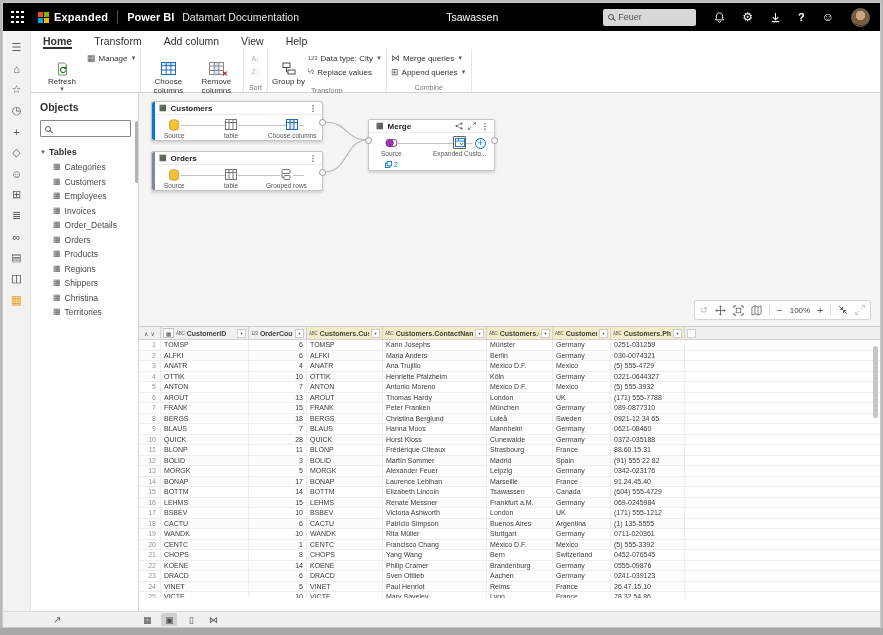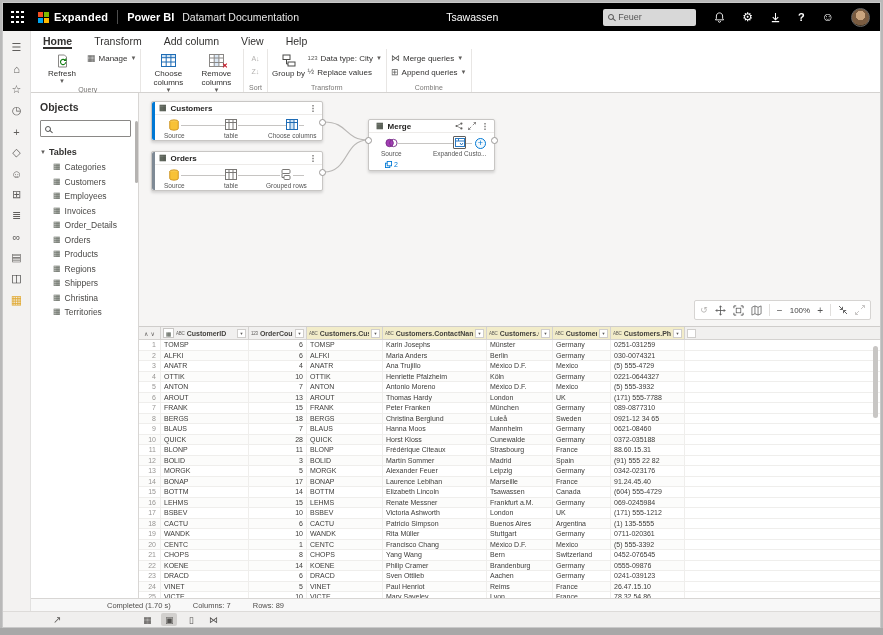--- a/index.html
+++ b/index.html
@@ -35,21 +35,21 @@
 
   
   .ribbon { height:62px; background:#fff; border-bottom:1px solid #d4d2d0; flex-shrink:0; }
   .tabs { display:flex; gap:22px; padding:4px 0 0 12px; font-size:10.5px; color:#323130; height:18px; }
   .tab { cursor:pointer; }
   .tab.active { font-weight:bold; border-bottom:2px solid #323130; padding-bottom:1px; }
   .rbody { display:flex; height:43px; padding-left:4px; }
   .rgroup { display:flex; flex-direction:column; border-right:1px solid #e8e6e4; padding:0 4px; }
   .rgroup-items { flex:1; display:flex; align-items:flex-start; gap:2px; }
   .rgroup-label { text-align:center; font-size:7px; color:#7a7876; height:9px; line-height:9px; }
-  .rbtn-big { display:flex; flex-direction:column; align-items:center; width:46px; font-size:8px; color:#323130; text-align:center; cursor:pointer; padding-top:4px; line-height:1.15; }
+  .rbtn-big { display:flex; flex-direction:column; align-items:center; width:46px; font-size:8px; color:#323130; text-align:center; cursor:pointer; padding-top:12px; line-height:1.15; }
   .rbtn-big .ric { height:15px; display:flex; align-items:center; justify-content:center; margin-bottom:1px; }
   .rstack { display:flex; flex-direction:column; gap:2px; padding-top:3px; }
   .rbtn-small { display:flex; align-items:center; gap:3px; font-size:8px; color:#323130; height:12px; cursor:pointer; white-space:nowrap; }
   .caret { font-size:6px; color:#605e5c; }
   .gicon { font-size:11px; line-height:1; }
   .remove-wrap { position:relative; }
   .remove-x { position:absolute; right:-4px; bottom:-2px; color:#c50f1f; font-size:7px; font-weight:bold; }
   .sort-btn { font-size:7px; color:#b3b1af; height:12px; display:flex; align-items:center; cursor:default; padding:0 3px; }
 
   
@@ -847,25 +847,20 @@
                   <div class="cell" style="width: 74px;">78.32.54.86</div>
                 </div>
               </div>
             <div class="vscroll">
                 <span class="vthumb"></span>
               </div>
           </section>
         </main>
       </div>
 
-      <div class="statusbar">
-        <span>Completed (1.70 s)</span>
-        <span>Columns: 7</span>
-        <span>Rows: 89</span>
-      </div>
     </div>
   </div>
 
   <div class="bottombar">
     <span class="bb-expand">↗</span>
     <span class="bb-views">
       <span class="bb-btn">▦</span>
       <span class="bb-btn active">▣</span>
       <span class="bb-btn">▯</span>
       <span class="bb-btn">⋈</span>

